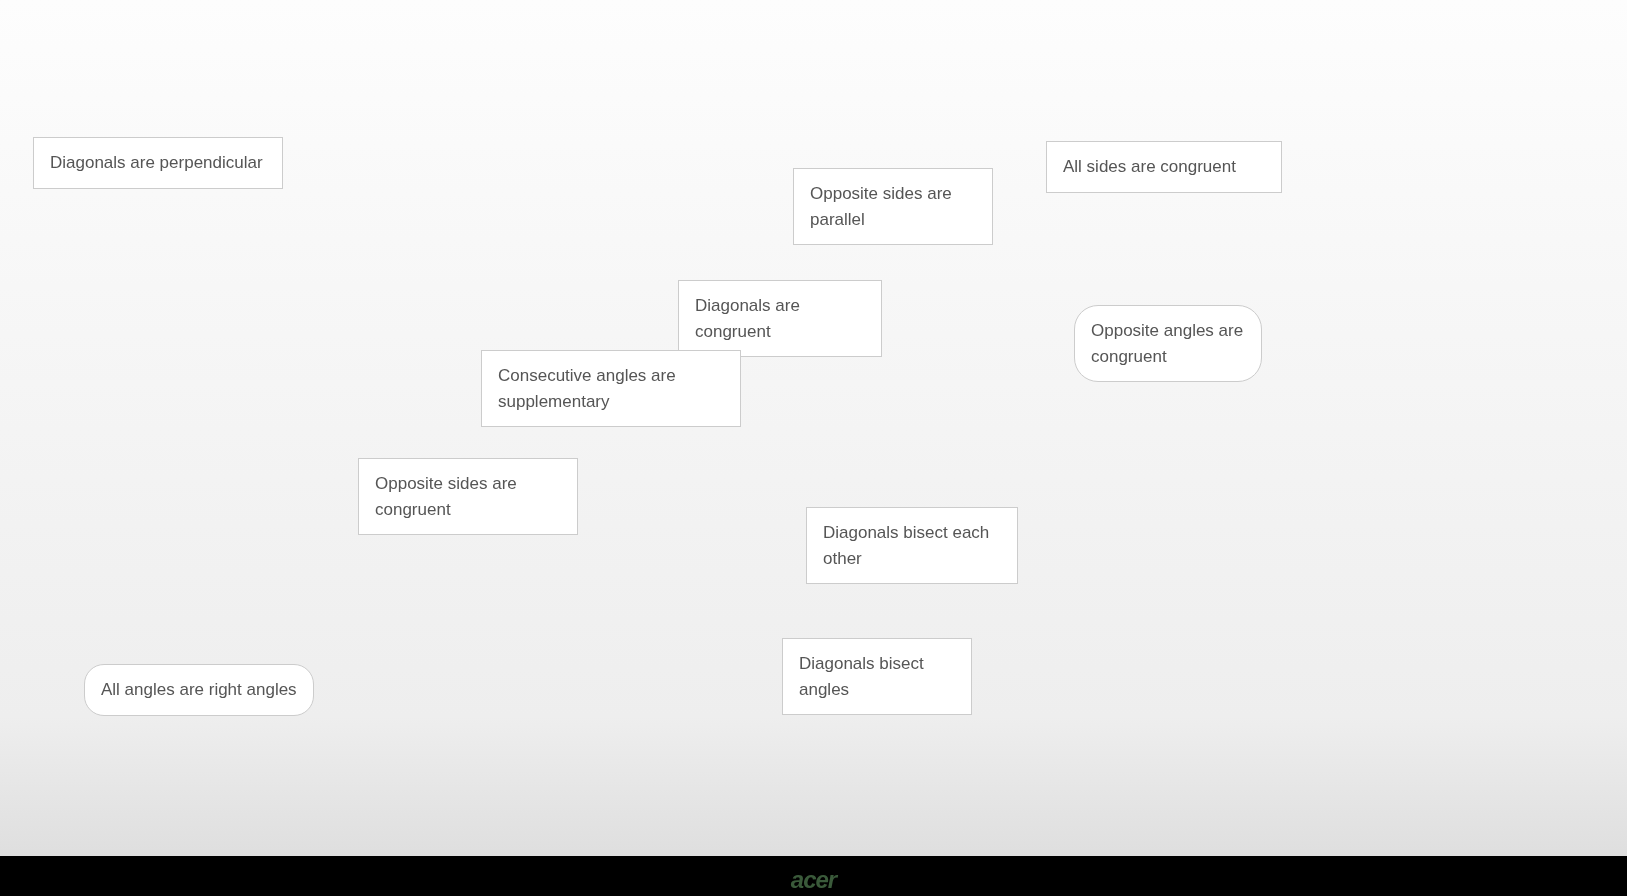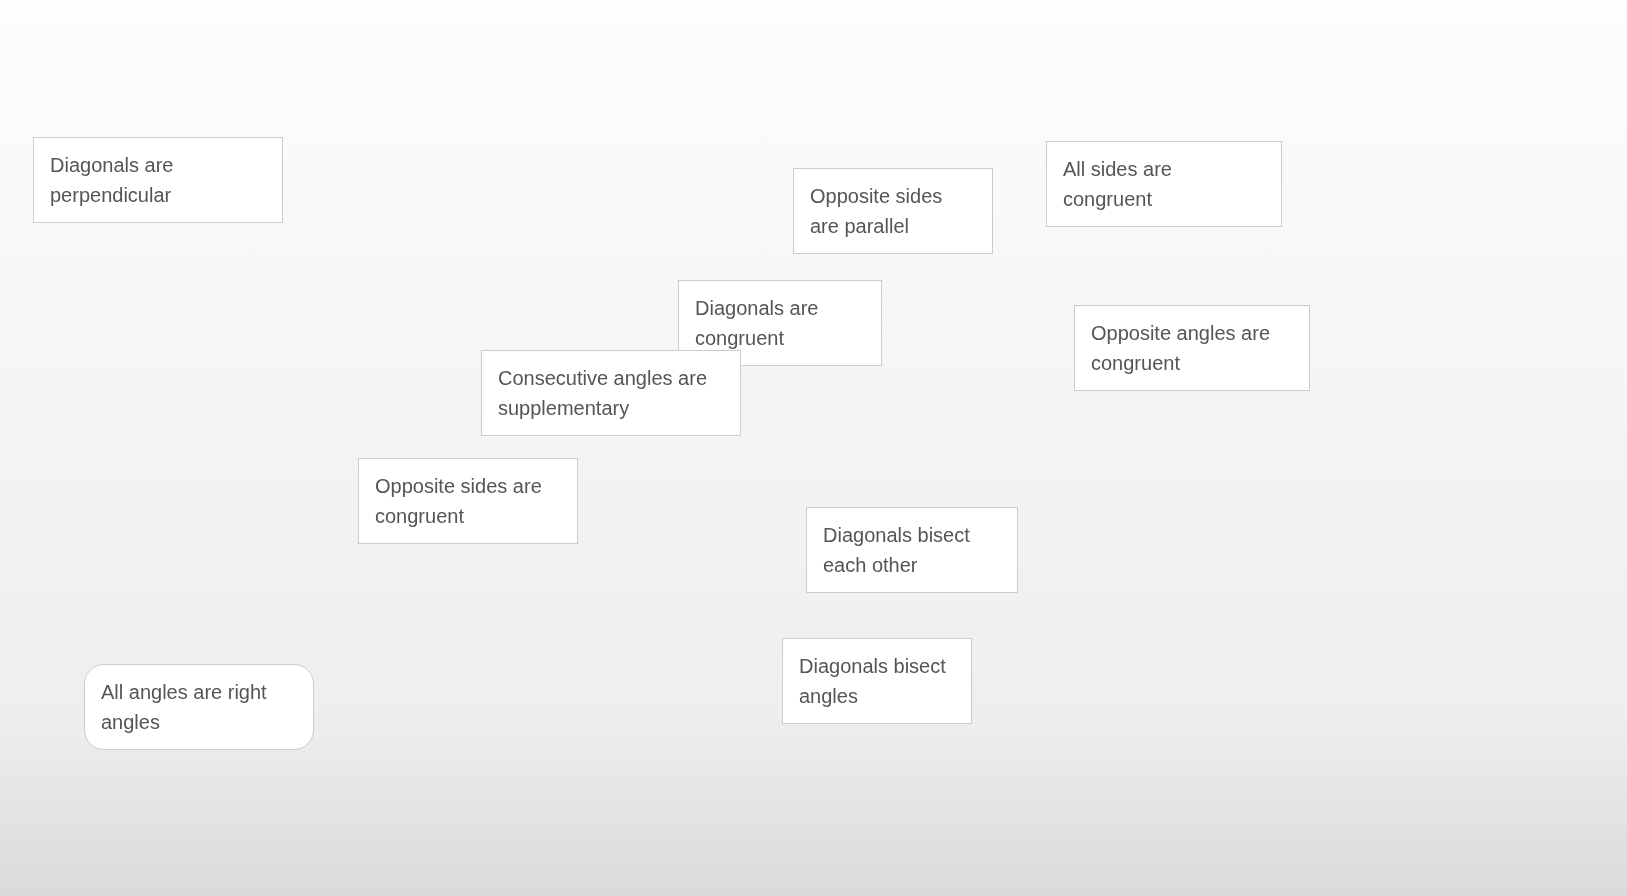--- a/index.html
+++ b/index.html
@@ -29,21 +29,21 @@
       text-align: center;
       font-size: 28px;
       color: #333;
       font-weight: 400;
     }
     .card {
       position: absolute;
       background: #fff;
       border: 1px solid #ccc;
       padding: 12px 16px;
-      font-size: 20px;
+      font-size: 17px;
       color: #555;
       line-height: 1.5;
       max-width: 260px;
       cursor: move;
       user-select: none;
     }
     .target-box {
       position: absolute;
       background: #fff;
       border: 8px solid #6a8cce;
@@ -77,22 +77,25 @@
 </head>
 <body>
 
 <div class="canvas">
 
   <div id="cards-container">
       <div class="card" style="left: 33px; top: 137px; width: 250px;"><span>Diagonals are perpendicular</span></div>
       <div class="card" style="left: 1046px; top: 129px; width: 236px; margin-top: 12px;"><span>All sides are congruent</span></div>
       <div class="card" style="left: 793px; top: 168px; width: 200px;"><span>Opposite sides are parallel</span></div>
       <div class="card" style="left: 678px; top: 280px; width: 204px;"><span>Diagonals are congruent</span></div>
-      <div class="card" style="left: 1074px; top: 305px; width: 236px;"><span>Opposite angles are congruent</span></div>
+      <div class="card" style="left: 1074px; top: 305px; width: 188px; border-radius: 24px;"><span>Opposite angles are congruent</span></div>
       <div class="card" style="left: 481px; top: 350px; width: 260px;"><span>Consecutive angles are supplementary</span></div>
       <div class="card" style="left: 358px; top: 458px; width: 220px;"><span>Opposite sides are congruent</span></div>
       <div class="card" style="left: 806px; top: 507px; width: 212px;"><span>Diagonals bisect each other</span></div>
       <div class="card" style="left: 782px; top: 638px; width: 190px;"><span>Diagonals bisect angles</span></div>
       <div class="card" style="left: 84px; top: 664px; width: 230px; border-radius: 20px;"><span>All angles are right angles</span></div>
     </div>
 
 
+  <div class="bottom-bar">
+    <div class="logo">acer</div>
+  </div>
 </div>
 
 </body></html>

